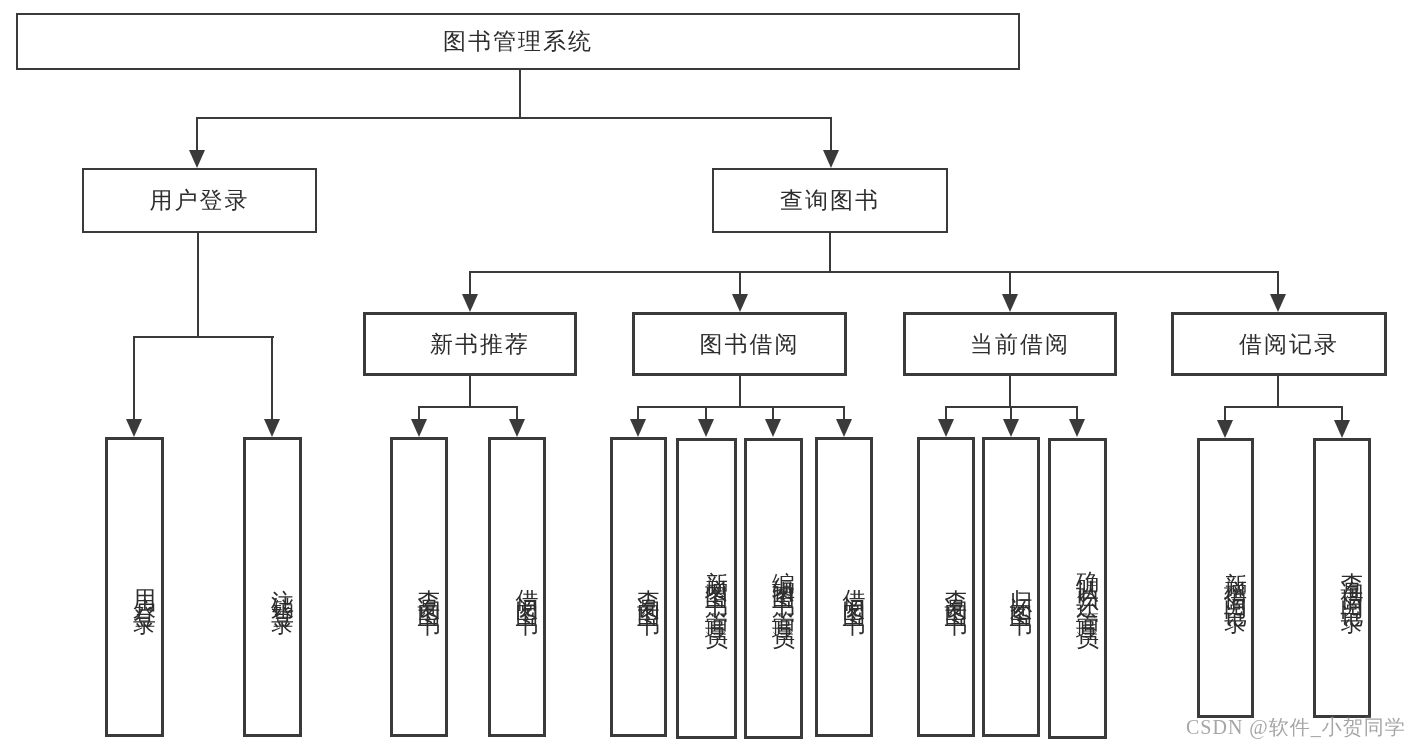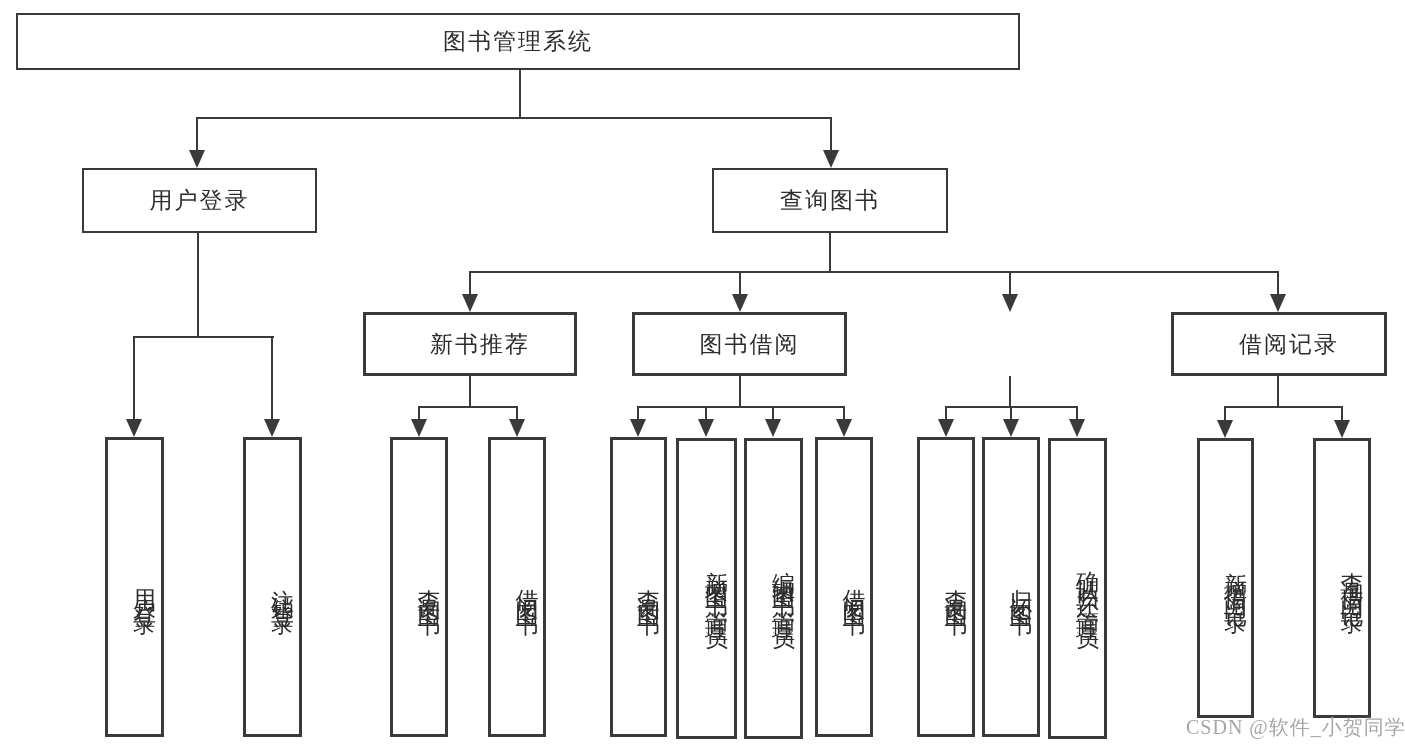--- a/index.html
+++ b/index.html
@@ -102,20 +102,23 @@
   <div class="arrow" style="left:1002px;top:294px;"></div>
   <div class="vline" style="left:1277px;top:271px;height:25px;"></div>
   <div class="arrow" style="left:1270px;top:294px;"></div>
 
   <div class="box thick" style="left:363px;top:312px;width:214px;height:64px;">
     <span class="hlabel">新书推荐</span>
   </div>
   <div class="box thick" style="left:632px;top:312px;width:215px;height:64px;text-align:center;">
     <span class="hlabel">图书借阅</span>
   </div>
+  <div class="box thick" style="left:903px;top:312px;width:214px;height:64px;">
+    <span class="hlabel">当前借阅</span>
+  </div>
   <div class="box thick" style="left:1171px;top:312px;width:216px;height:64px;">
     <span class="hlabel">借阅记录</span>
   </div>
 
   <div class="vline" style="left:469px;top:376px;height:31px;"></div>
   <div class="hline" style="left:418px;top:406px;width:100px;"></div>
   <div class="vline" style="left:418px;top:406px;height:15px;"></div>
   <div class="arrow" style="left:411px;top:419px;"></div>
   <div class="vline" style="left:516px;top:406px;height:15px;"></div>
   <div class="arrow" style="left:509px;top:419px;"></div>

